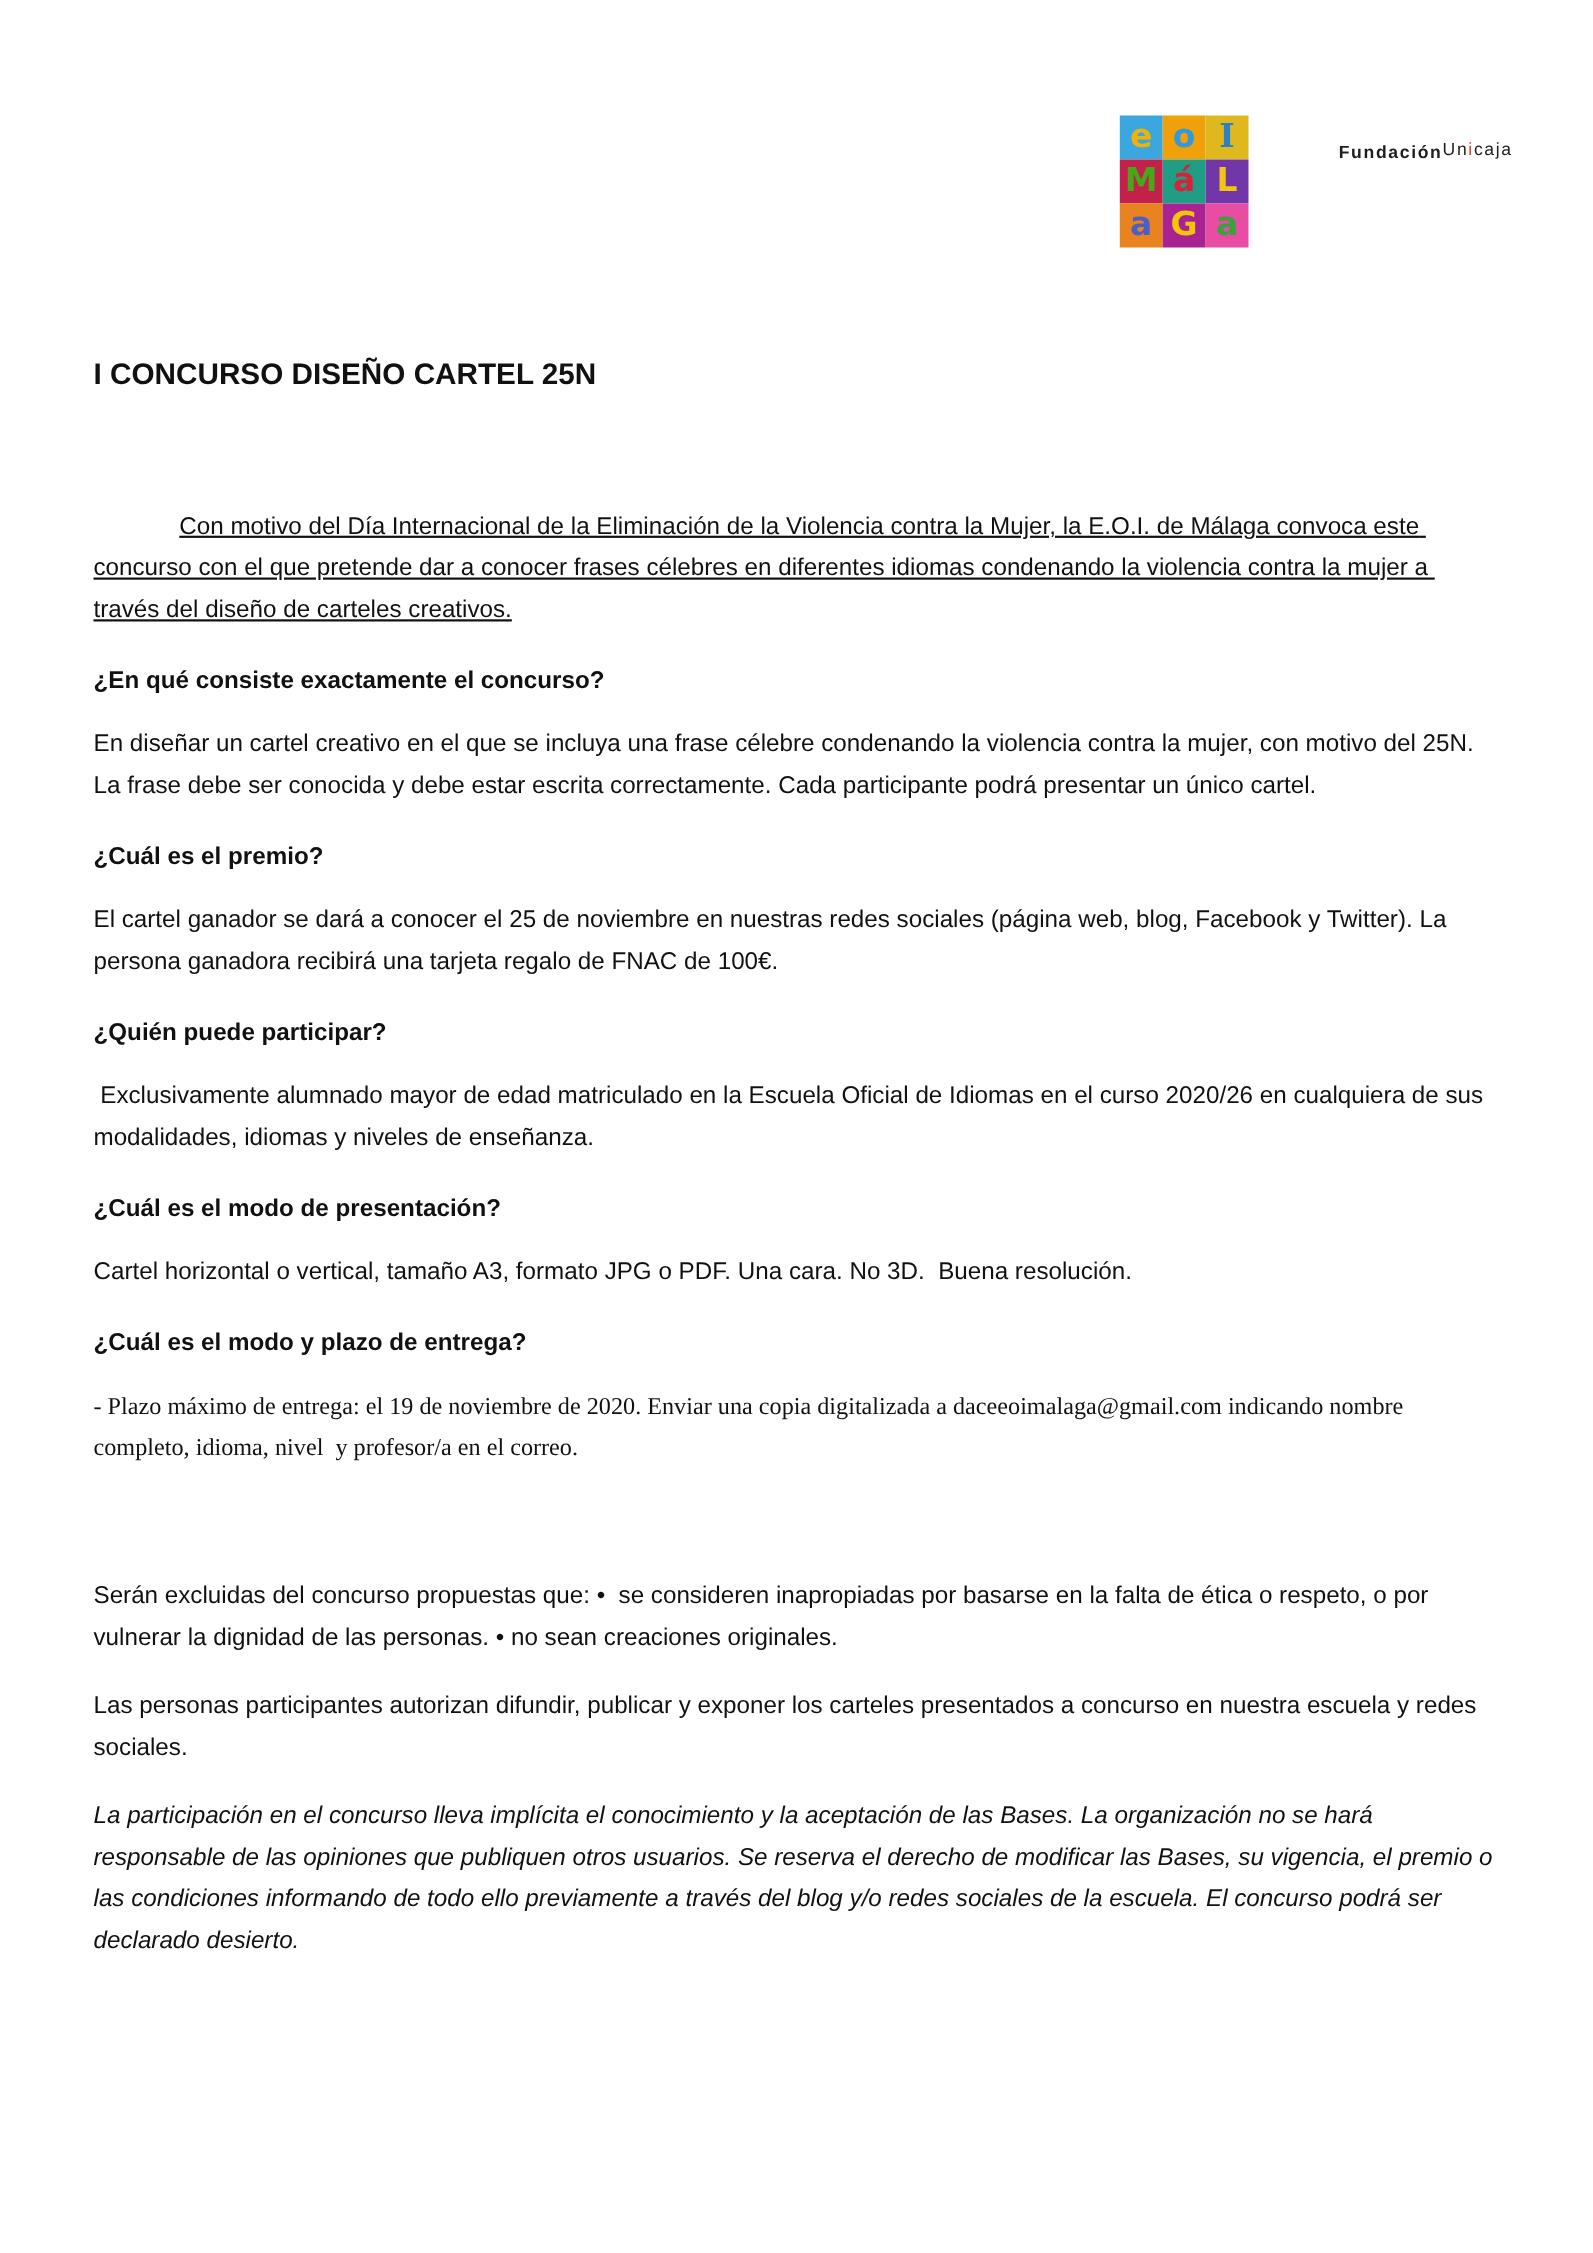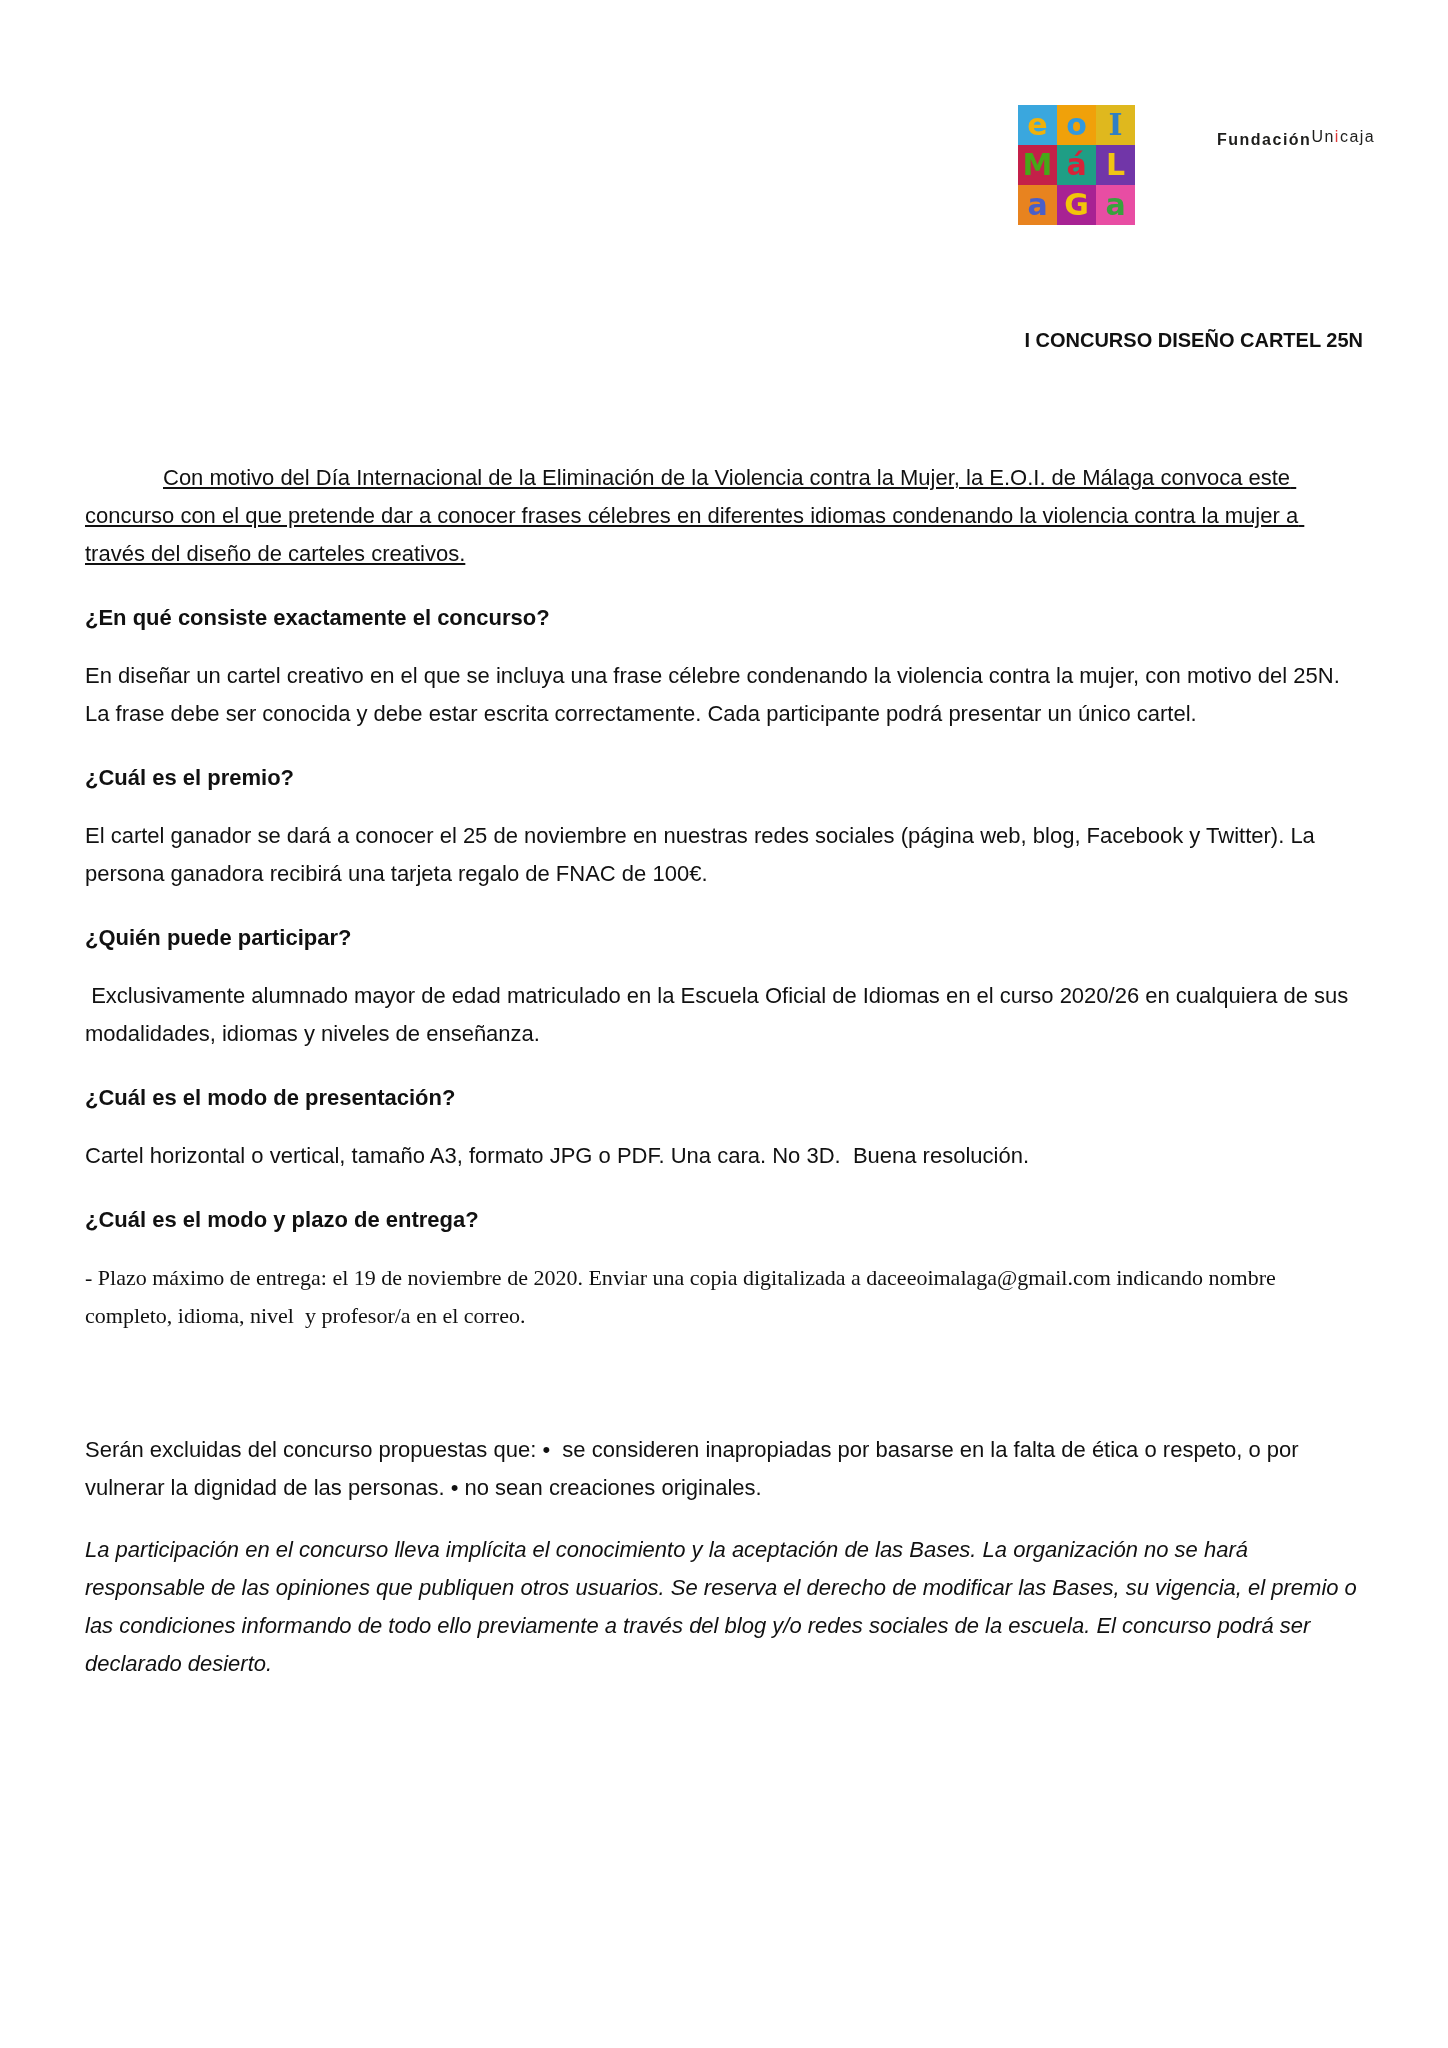--- a/index.html
+++ b/index.html
@@ -10,23 +10,23 @@
     margin:0 auto;
     background:#ffffff;
     font-family:"Liberation Sans",sans-serif;
     font-size:22px;line-height:38px;
     color:#111;
     overflow:hidden;
   }
   .content{padding:321px 85px 0 85px;}
   .doc-title{
     margin:0 0 100px 0;
-    text-align:right;
+    text-align:left;
     font-weight:700;
-    font-size:20px;
+    font-size:27px;
   }
   .para{
     margin:0 0 26px 0;
     white-space:pre-wrap;
   }
   .para.intro{text-indent:78px;text-decoration:underline;}
   .heading{
     margin:0 0 20px 0;
     font-weight:700;
     font-size:22px;
@@ -127,17 +127,18 @@
     <p class="para"> Exclusivamente alumnado mayor de edad matriculado en la Escuela Oficial de Idiomas en el curso 2020/26 en cualquiera de sus modalidades, idiomas y niveles de enseñanza.</p>
 
     <h2 class="heading">¿Cuál es el modo de presentación?</h2>
     <p class="para">Cartel horizontal o vertical, tamaño A3, formato JPG o PDF. Una cara. No 3D.  Buena resolución.</p>
 
     <h2 class="heading">¿Cuál es el modo y plazo de entrega?</h2>
     <p class="para pre-closing">- Plazo máximo de entrega: el 19 de noviembre de 2020. Enviar una copia digitalizada a daceeoimalaga@gmail.com indicando nombre completo, idioma, nivel  y profesor/a en el correo.</p>
 
     <p class="para mb24">Serán excluidas del concurso propuestas que: •  se consideren inapropiadas por basarse en la falta de ética o respeto, o por vulnerar la dignidad de las personas. • no sean creaciones originales.</p>
 
+    <p class="para mb24">Las personas participantes autorizan difundir, publicar y exponer los carteles presentados a concurso en nuestra escuela y redes sociales.</p>
 
     <p class="para last">La participación en el concurso lleva implícita el conocimiento y la aceptación de las Bases. La organización no se hará responsable de las opiniones que publiquen otros usuarios. Se reserva el derecho de modificar las Bases, su vigencia, el premio o las condiciones informando de todo ello previamente a través del blog y/o redes sociales de la escuela. El concurso podrá ser declarado desierto.</p>
 
   </div>
 </div>
 
 </body></html>

